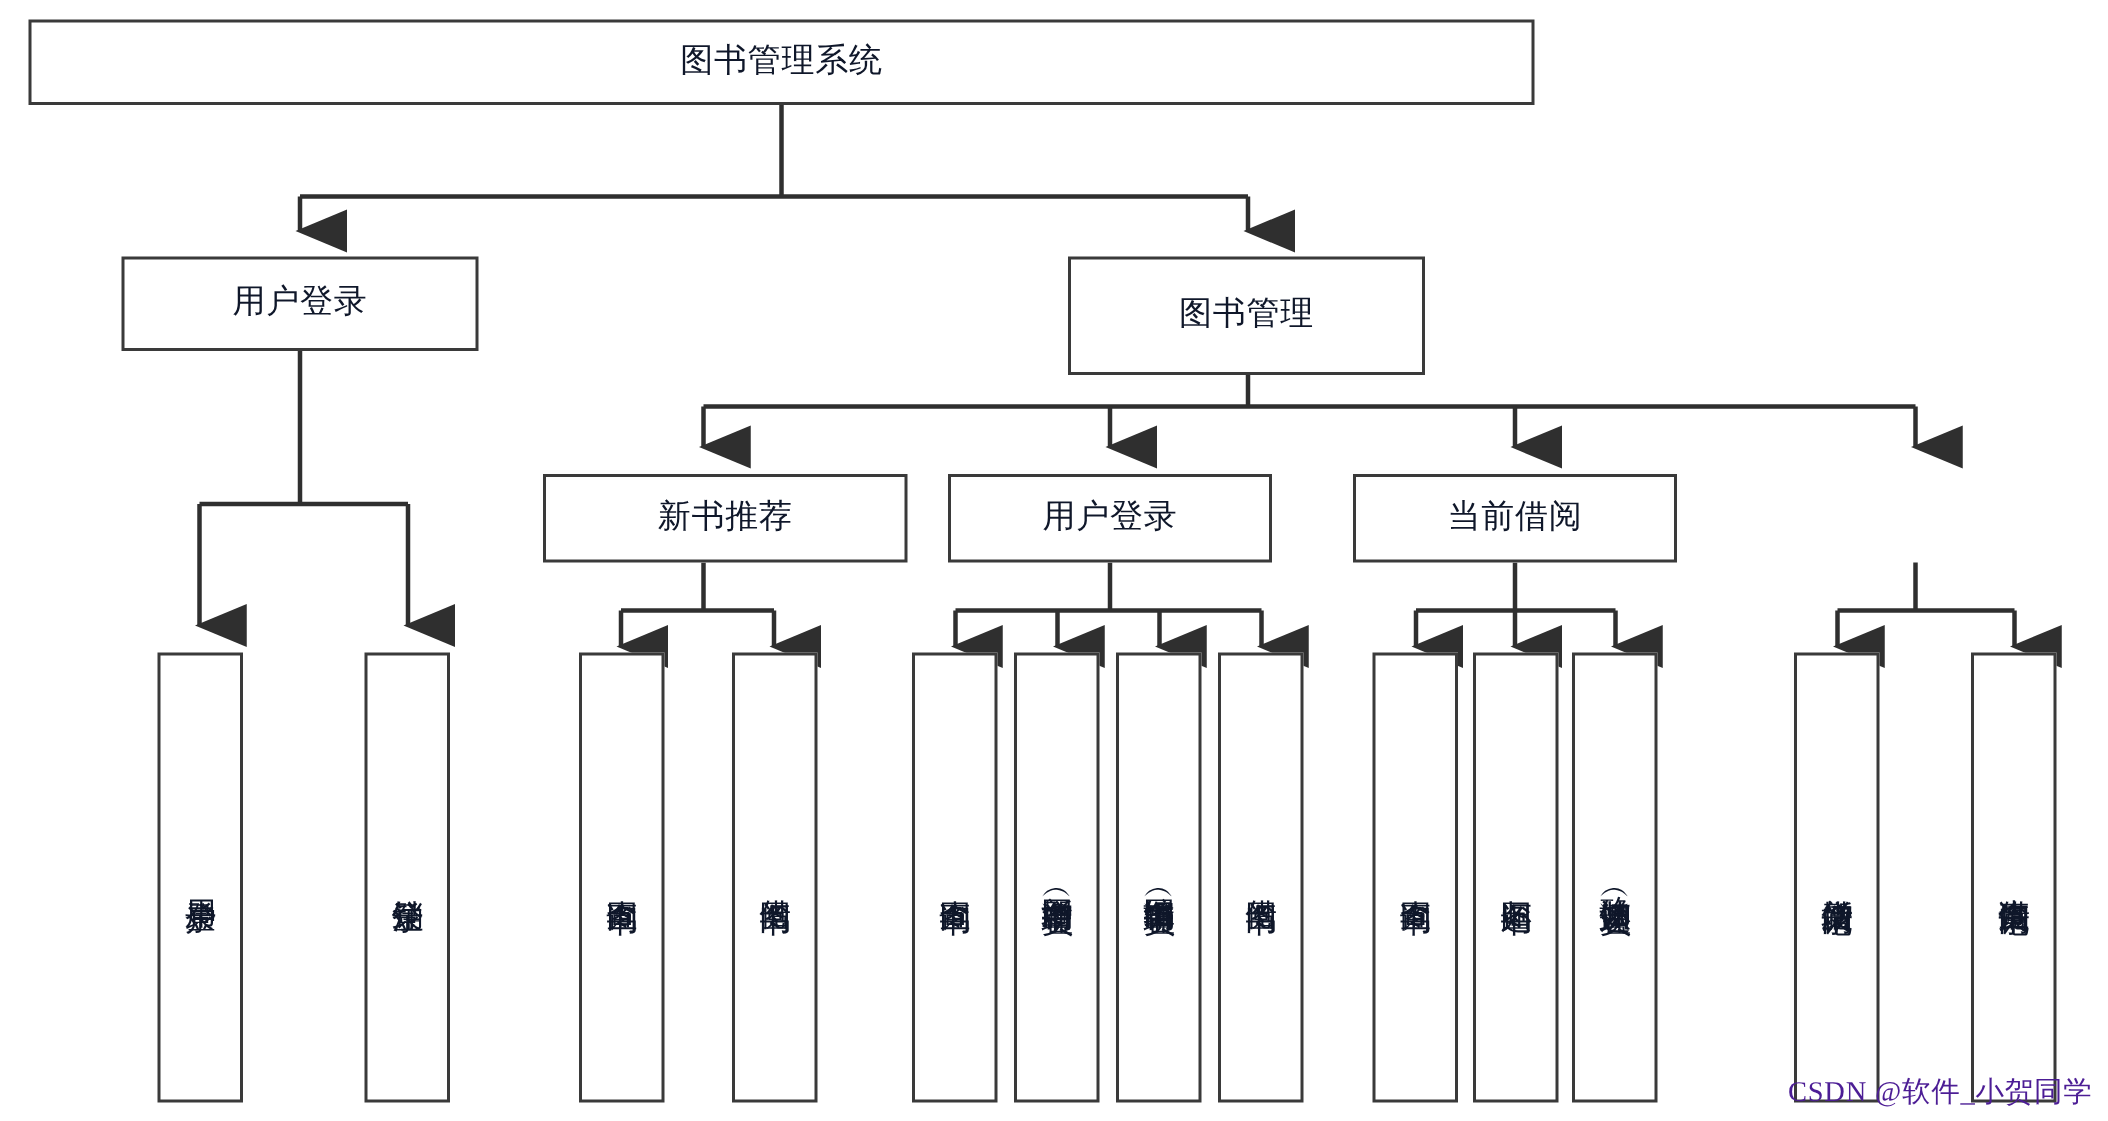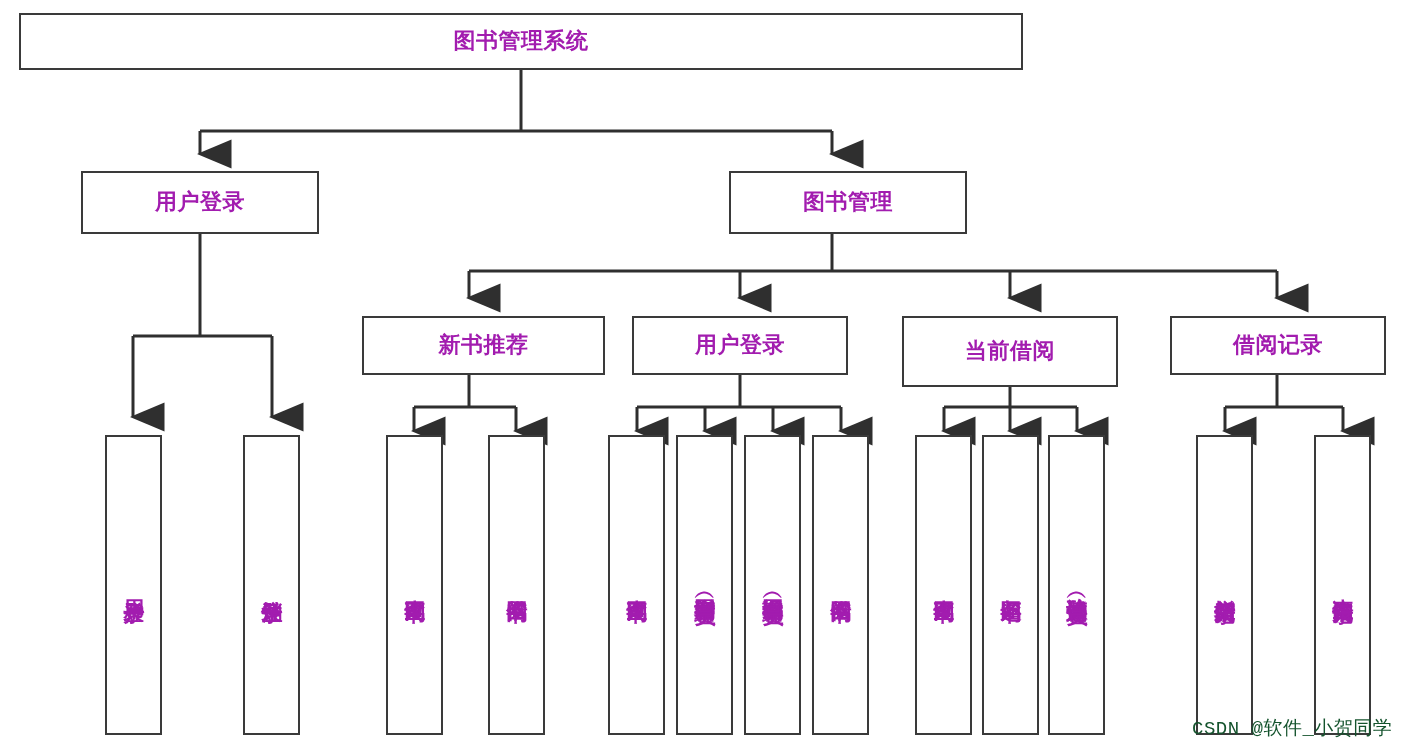--- a/index.html
+++ b/index.html
@@ -23,26 +23,25 @@
     top: 0;
     width: 1405px;
     height: 747px;
     pointer-events: none;
   }
   .node {
     position: absolute;
     box-sizing: border-box;
     background: #ffffff;
     border: 2.5px solid #3a3a3a;
-    color: #a21caf;
+    color: #0f172a;
     display: flex;
     align-items: center;
     justify-content: center;
     text-align: center;
-    font-weight: bold;
   }
   .node.horiz {
     font-size: 22px;
     line-height: 1.2;
     letter-spacing: 0.5px;
   }
   .node.vert {
     writing-mode: vertical-rl;
     text-orientation: upright;
     font-size: 21px;
@@ -52,24 +51,24 @@
   }
   .node.vert .vtext {
     writing-mode: vertical-rl;
     text-orientation: upright;
     display: block;
     white-space: nowrap;
   }
   .watermark {
     position: absolute;
     font-size: 19px;
-    color: #14532d;
+    color: #4c1d95;
     letter-spacing: 0.5px;
     white-space: nowrap;
-    font-family: Liberation Mono, monospace;
+    font-family: Liberation Serif, serif;
   }
 </style>
 </head>
 <body>
 
 <div id="canvas">
 
   <svg class="wires" viewBox="0 0 1405 747">
     <defs>
       <marker id="arrow" viewBox="0 0 12 12" refX="6" refY="10.5" markerWidth="12" markerHeight="12" orient="auto-start-reverse">
@@ -120,35 +119,32 @@
     </g>
   </svg>
 
   <div class="node horiz" style="left:19px; top:13px; width:1004px; height:57px;">
     <span>图书管理系统</span>
   </div>
 
   <div class="node horiz" style="left:81px; top:171px; width:238px; height:63px;">
     <span>用户登录</span>
   </div>
-  <div class="node horiz" style="left:712px; top:171px; width:238px; height:63px;margin-left:17px;">
+  <div class="node horiz" style="left:712px; top:171px; width:238px; height:79px;">
     <span>图书管理</span>
   </div>
 
   <div class="node horiz" style="left:362px; top:316px; width:243px; height:59px;">
     <span>新书推荐</span>
   </div>
   <div class="node horiz" style="left:632px; top:316px; width:216px; height:59px;">
     <span>用户登录</span>
   </div>
-  <div class="node horiz" style="left:902px; top:316px; width:216px; height:71px;">
+  <div class="node horiz" style="left:902px; top:316px; width:216px; height:59px;">
     <span>当前借阅</span>
-  </div>
-  <div class="node horiz" style="left:1170px; top:316px; width:216px; height:59px;">
-    <span>借阅记录</span>
   </div>
 
   <div class="node vert" style="left:105px; top:435px; width:57px; height:300px;">
     <span class="vtext">用户登录</span>
   </div>
   <div class="node vert" style="left:243px; top:435px; width:57px; height:300px;">
     <span class="vtext">注销登录</span>
   </div>
 
   <div class="node vert" style="left:386px; top:435px; width:57px; height:300px;">

